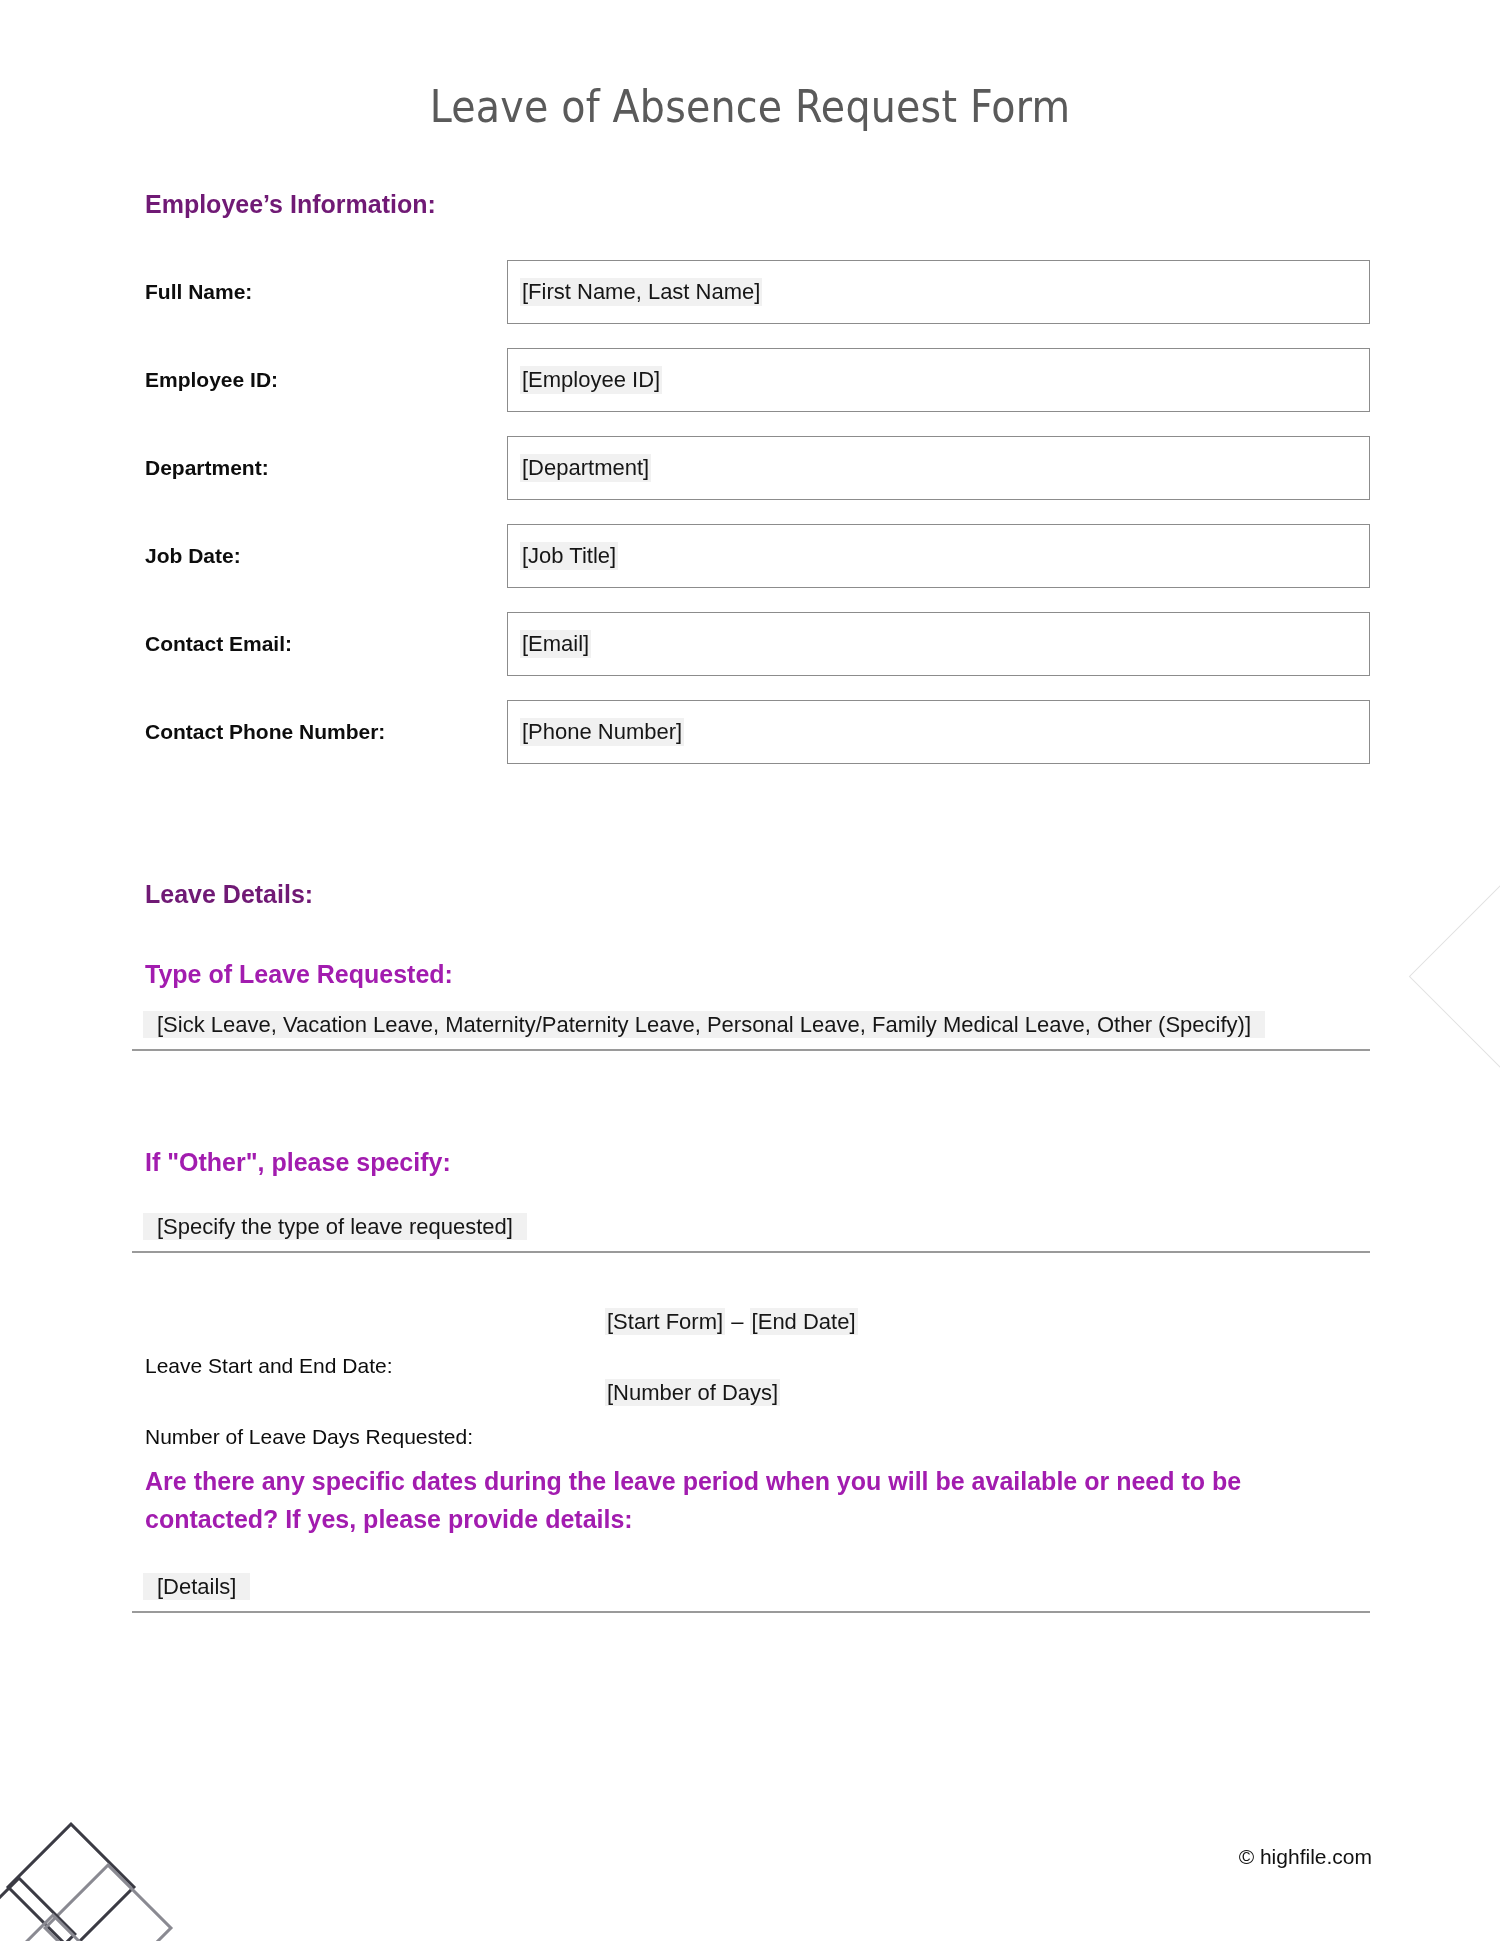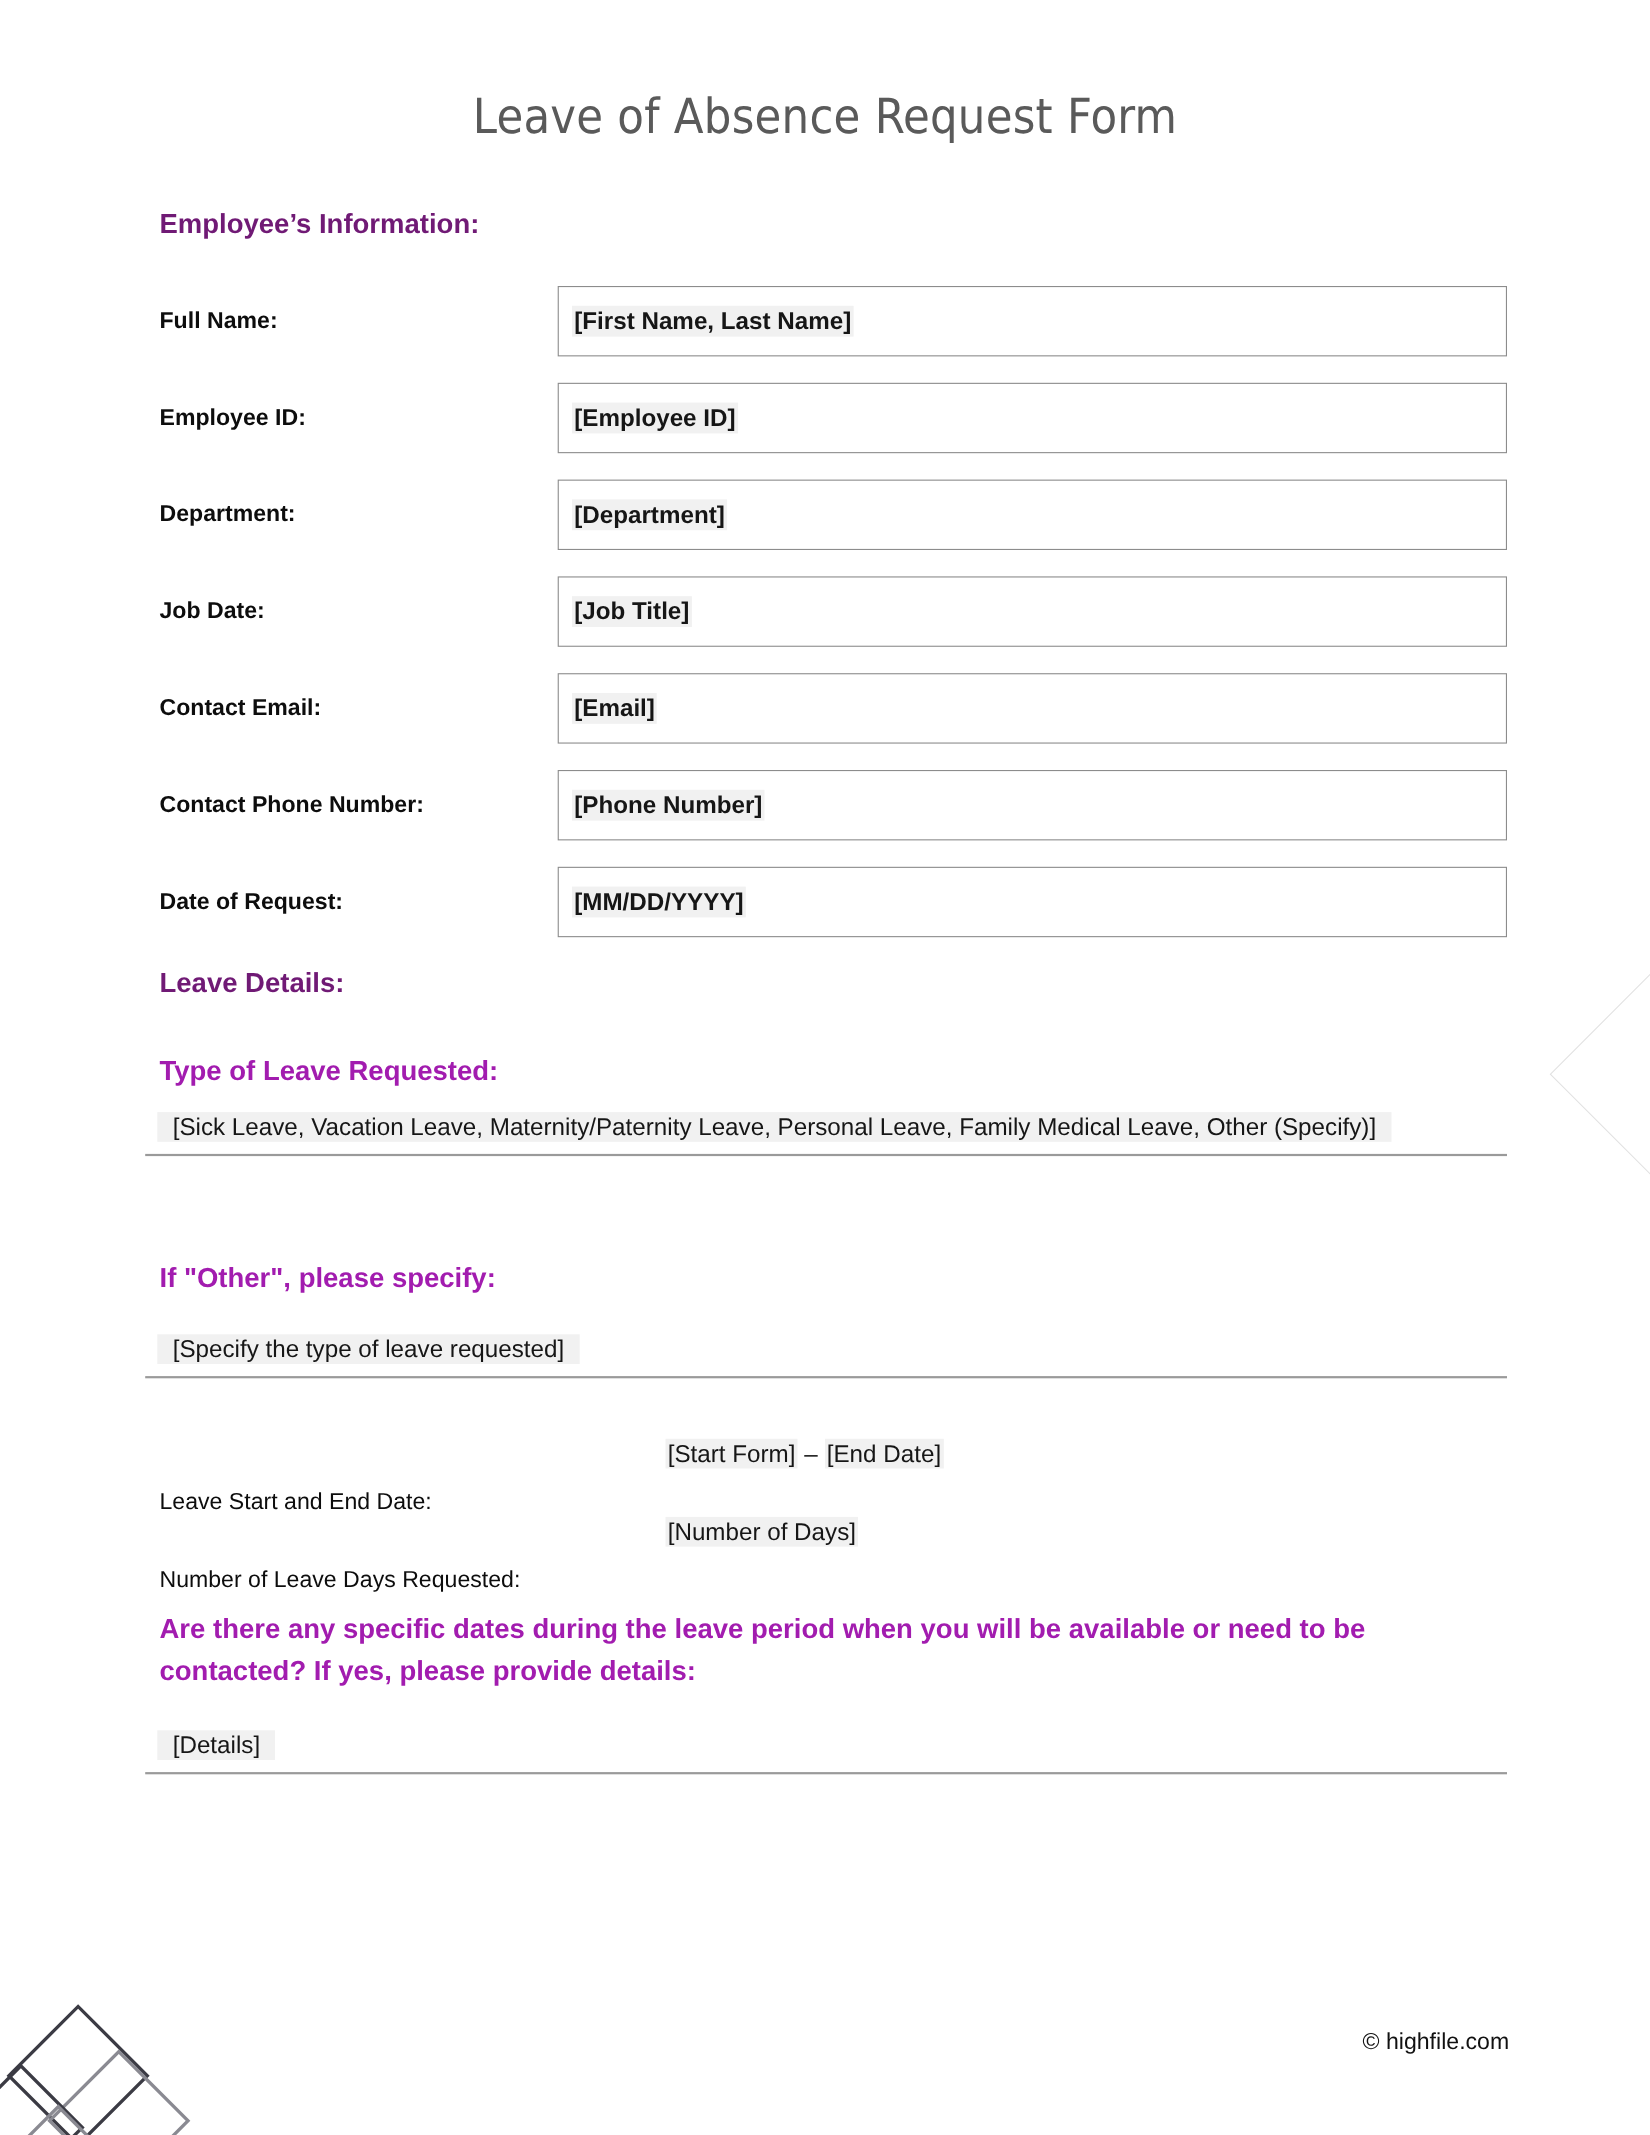--- a/index.html
+++ b/index.html
@@ -104,21 +104,20 @@
   .field-box .f-value {
     position: absolute;
     left: 12px;
     top: 50%;
     transform: translateY(-50%);
     font-size: 22px;
     color: #161616;
     background: #f1f1f1;
     padding: 1px 2px;
     white-space: nowrap;
-    font-weight: bold;
   }
 
   
   .q-label {
     position: absolute;
     left: 145px;
     font-size: 25px;
     font-weight: bold;
     color: #a21caf;
     white-space: nowrap;
@@ -235,26 +234,20 @@
       </div>
     </div>
 
     <div class="field-row" style="top:700px">
       <div class="f-label">Contact Phone Number:</div>
       <div class="field-box">
         <span class="f-value">[Phone Number]</span>
       </div>
     </div>
 
-    <div class="field-row" style="top:788px">
-      <div class="f-label">Date of Request:</div>
-      <div class="field-box">
-        <span class="f-value">[MM/DD/YYYY]</span>
-      </div>
-    </div>
 
     <div class="section-heading" id="sec-leave">Leave Details:</div>
 
     <div class="q-label" style="top:960px">Type of Leave Requested:</div>
 
     <div class="underline-field" style="top:1008px">
       <span class="u-value"><span class="hl">[Sick Leave, Vacation Leave, Maternity/Paternity Leave, Personal Leave, Family Medical Leave, Other (Specify)]</span></span>
     </div>
 
     <div class="q-label" style="top:1148px">If "Other", please specify:</div>

